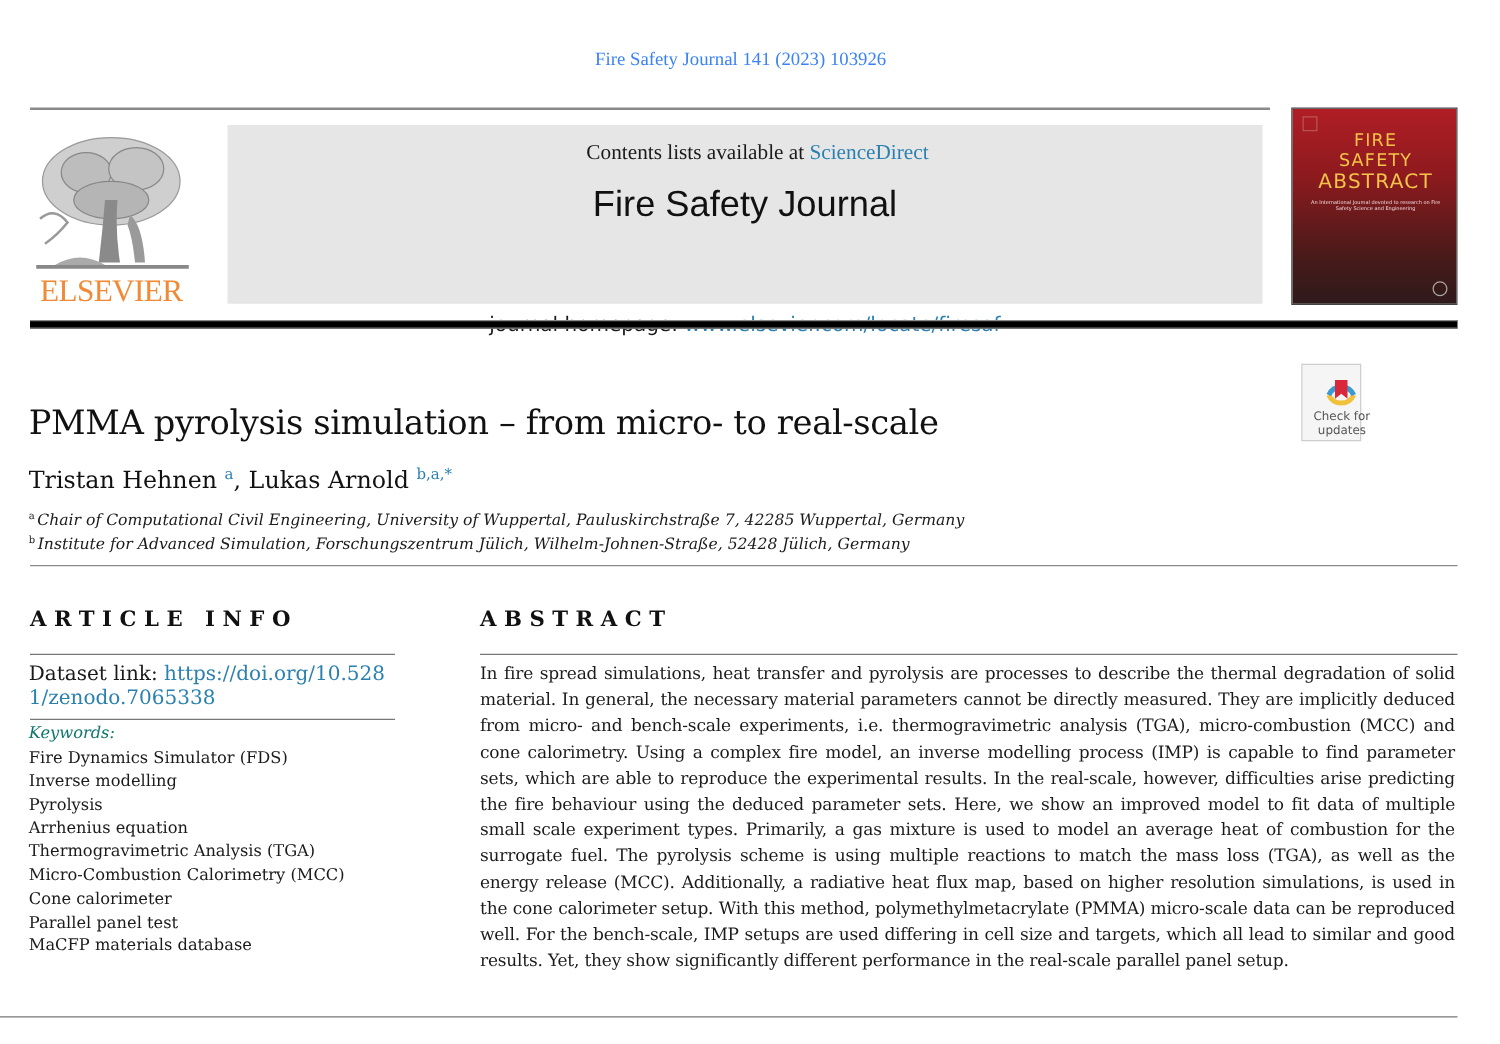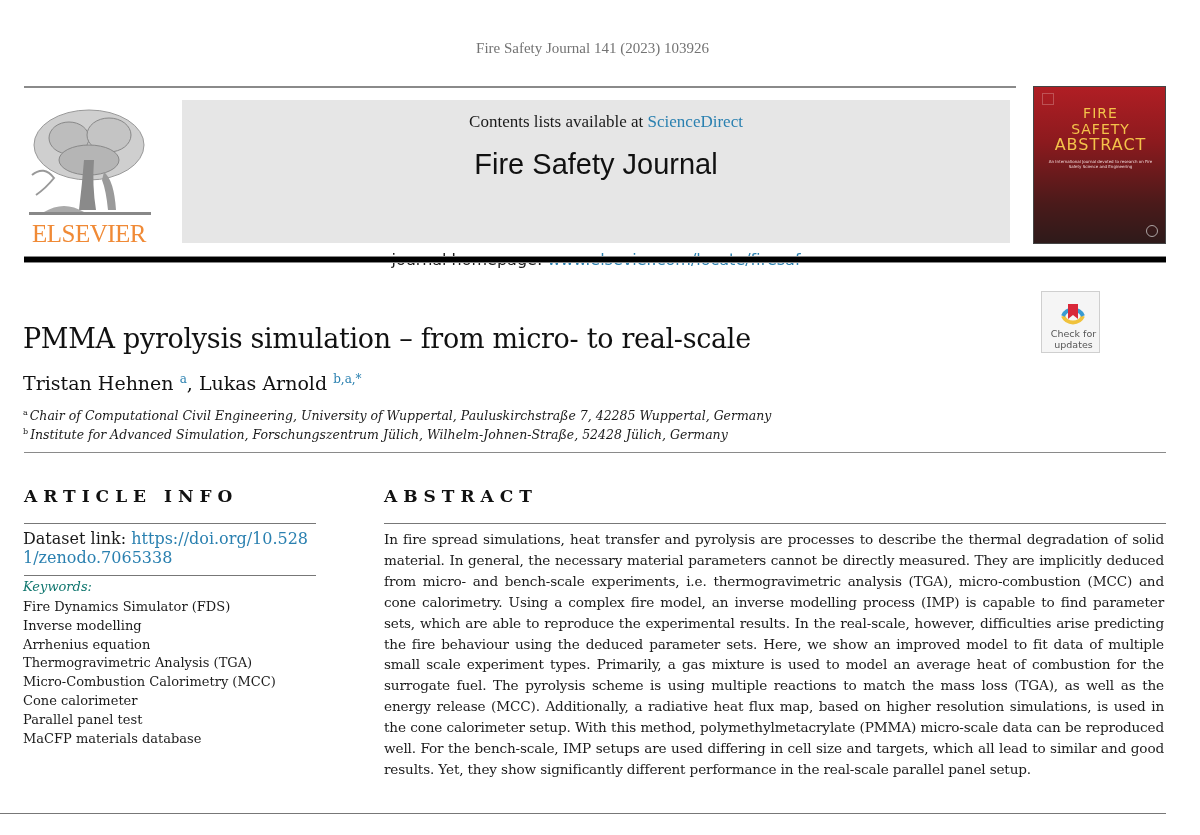--- a/index.html
+++ b/index.html
@@ -5,21 +5,21 @@
   * { box-sizing: border-box; margin: 0; padding: 0; }
   html, body { width: 1200px; height: 835px; background: #ffffff; overflow: hidden; }
   body { position: relative; font-family: "DejaVu Serif", "Liberation Serif", serif; color: #1a1a1a; }
 
   .abs { position: absolute; }
   .link { color: #2a80b0; }
 
   
   .running-header {
     left: 0; top: 40px; width: 1185px; text-align: center;
-    font-family: "Liberation Serif", serif; font-size: 15px; color: #737373;
+    font-family: "Liberation Serif", serif; font-size: 15px; color: #3b82f6;
   }
   .top-rule { left: 24px; top: 86px; width: 992px; height: 2px; background: #8a8a8a; }
 
   
   .elsevier-logo { left: 24px; top: 100px; width: 130px; height: 145px; }
   .elsevier-word {
     left: 24px; top: 220px; width: 130px; text-align: center;
     font-family: "Liberation Serif", serif; font-size: 25px; color: #f08a36; letter-spacing: -0.5px;
   }
 
@@ -52,21 +52,21 @@
     left: 10px; top: 72px; width: 113px; text-align: center;
     font-family: "DejaVu Sans", sans-serif; color: #f0d9d9; font-size: 4px; line-height: 5px;
   }
   .cover-elsevier-mark { left: 8px; top: 6px; width: 12px; height: 12px; border: 1px solid #c77; opacity: .6; }
   .cover-seal { left: 112px; top: 138px; width: 12px; height: 12px; border-radius: 50%; border: 1px solid #ddd; opacity: .7; }
 
   .thick-rule { left: 24px; top: 256px; width: 1142px; height: 7px; background: #000; border-top: 1px solid #888; border-bottom: 1px solid #888; }
 
   
   .check-badge {
-    left: 1041px; top: 291px; width: 59px; height: 62px; border: 1px solid #cfcfcf; background: #f5f5f5;
+    left: 1041px; top: 291px; width: 48px; height: 62px; border: 1px solid #cfcfcf; background: #f5f5f5;
   }
   .check-icon { left: 15px; top: 4px; width: 32px; height: 32px; }
   .check-text {
     left: 0; top: 36px; width: 63px; text-align: center;
     font-family: "DejaVu Sans", sans-serif; font-size: 9.5px; line-height: 11px; color: #555;
   }
 
   
   .paper-title {
     left: 23px; top: 323px; font-family: "DejaVu Serif", serif; font-size: 27px; color: #111; letter-spacing: -0.3px;
@@ -188,20 +188,21 @@
 <div class="abs section-heading ai-heading">ARTICLE INFO</div>
 <div class="abs ai-rule ai-rule-1"></div>
 <div class="abs dataset">
   <span>Dataset link: </span><span class="link">https://doi.org/10.5281/zenodo.7065338</span>
 </div>
 <div class="abs ai-rule ai-rule-2"></div>
 <div class="abs keywords-label">Keywords:</div>
 <ul class="abs keywords-list">
   <li>Fire Dynamics Simulator (FDS)</li>
   <li>Inverse modelling</li>
+  <li>Pyrolysis</li>
   <li>Arrhenius equation</li>
   <li>Thermogravimetric Analysis (TGA)</li>
   <li>Micro-Combustion Calorimetry (MCC)</li>
   <li>Cone calorimeter</li>
   <li>Parallel panel test</li>
   <li>MaCFP materials database</li>
 </ul>
 
 <div class="abs section-heading abs-heading">ABSTRACT</div>
 <div class="abs abs-rule-top"></div>

